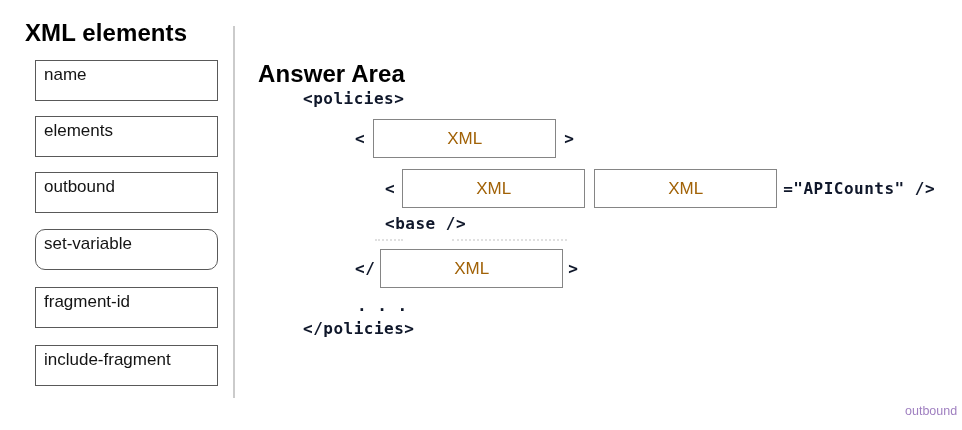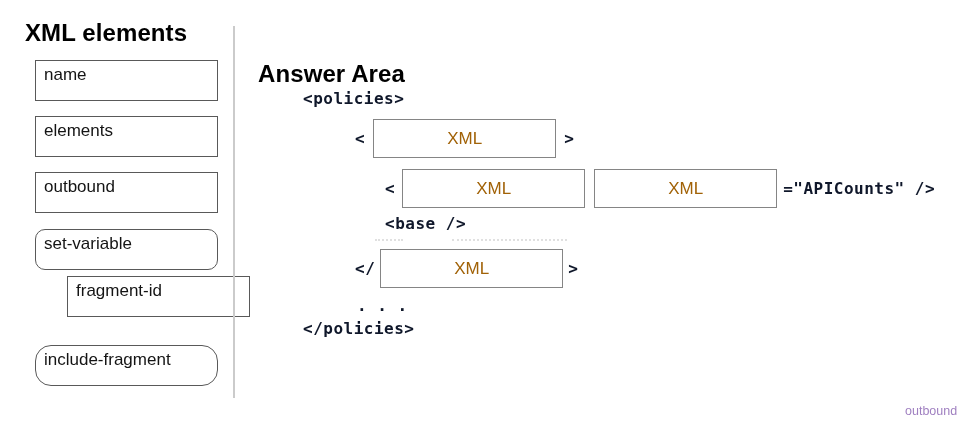--- a/index.html
+++ b/index.html
@@ -14,21 +14,21 @@
   #left-title  { left:25px;  top:19px; }
   #answer-title{ left:258px; top:19px;margin-top:41px; }
 
   
   .element-box {
     position:absolute; left:35px; width:183px; height:41px;
     box-sizing:border-box; border:1px solid #595959; background:#fff;
     font-size:17px; color:#141414; padding:4px 0 16px 8px;
   }
   #el-0 { top:60px; }  #el-1 { top:116px; } #el-2 { top:172px; }
-  #el-3 { top:229px;border-radius:10px; } #el-4 { top:276px;margin-left:32px; } #el-5 { top:345px;border-radius:16px; }
+  #el-3 { top:229px;border-radius:10px; } #el-4 { top:287px; } #el-5 { top:345px; }
 
   .divider {
     position:absolute; left:233px; top:26px; width:2px; height:372px;
     background:#cbcbcb;
   }
 
   
   .code, .code-line {
     font-family:"DejaVu Sans Mono", monospace; font-weight:bold;
     font-size:16px; letter-spacing:0.5px; color:#0f172a; white-space:pre;

